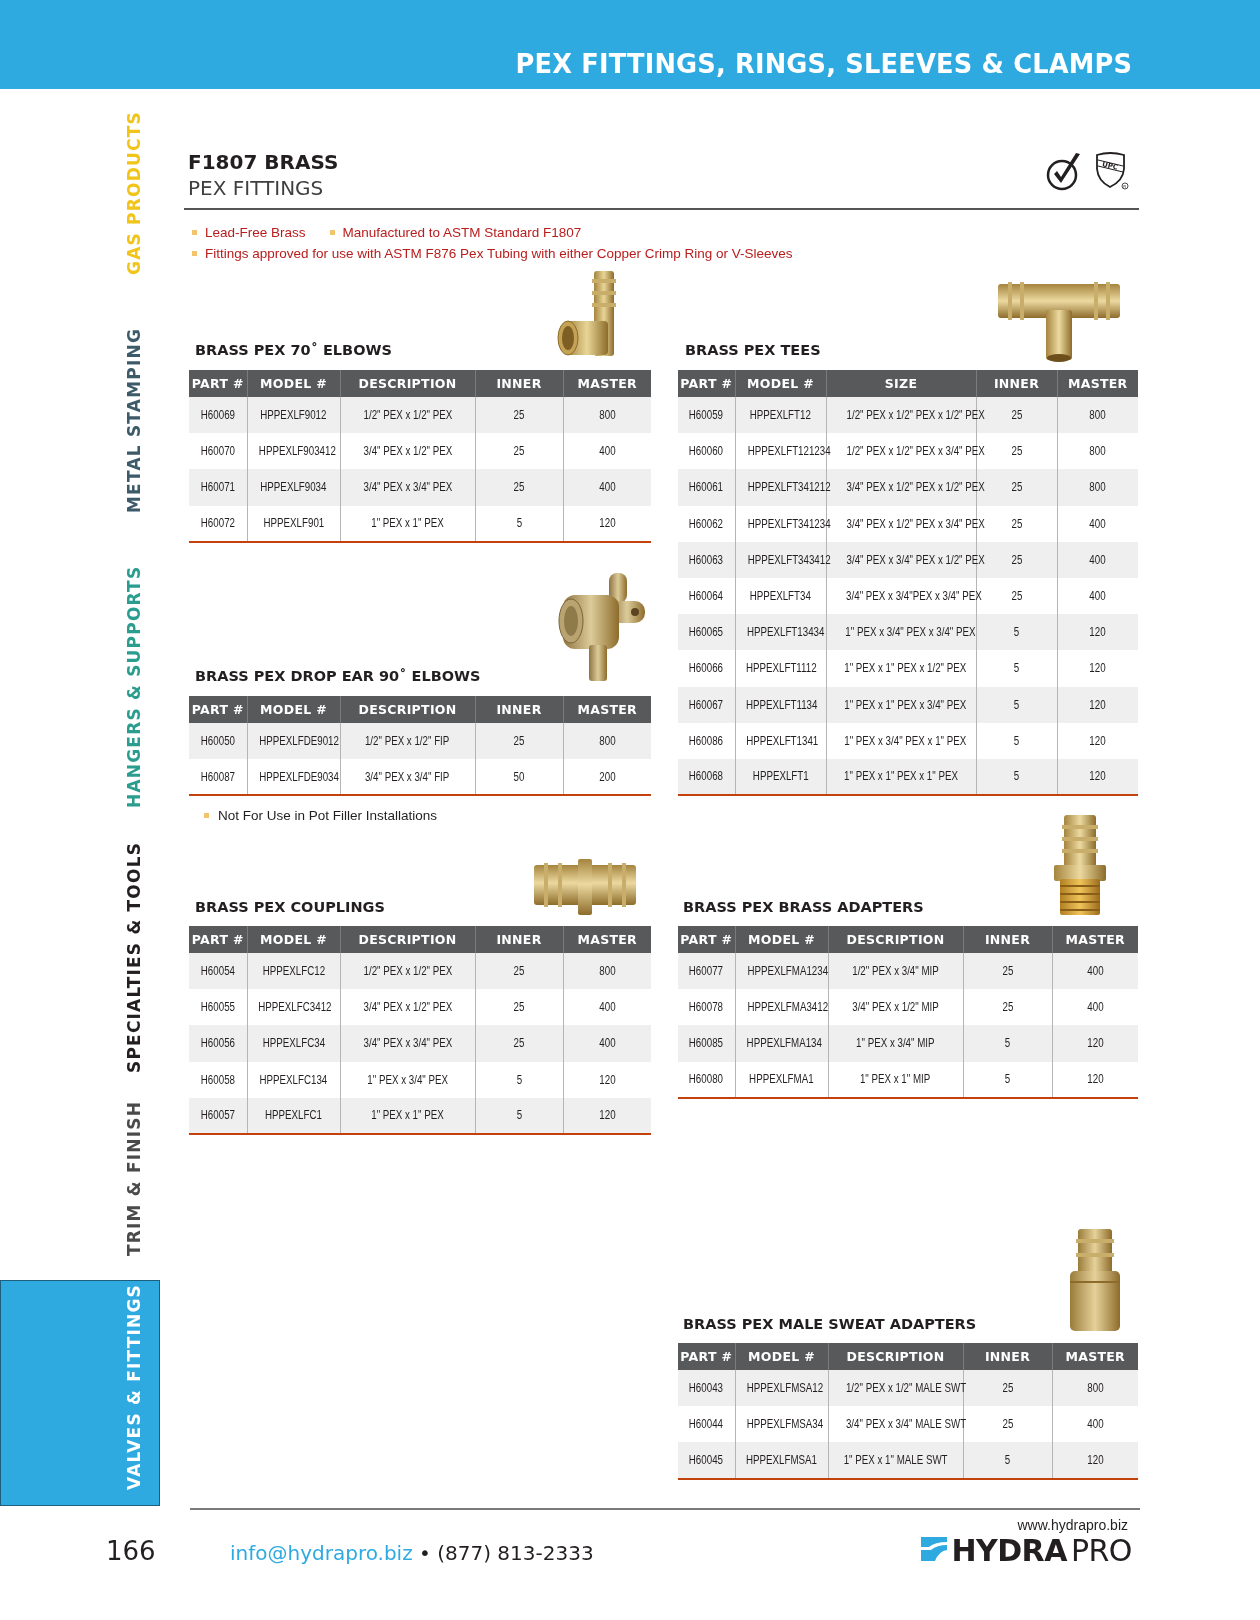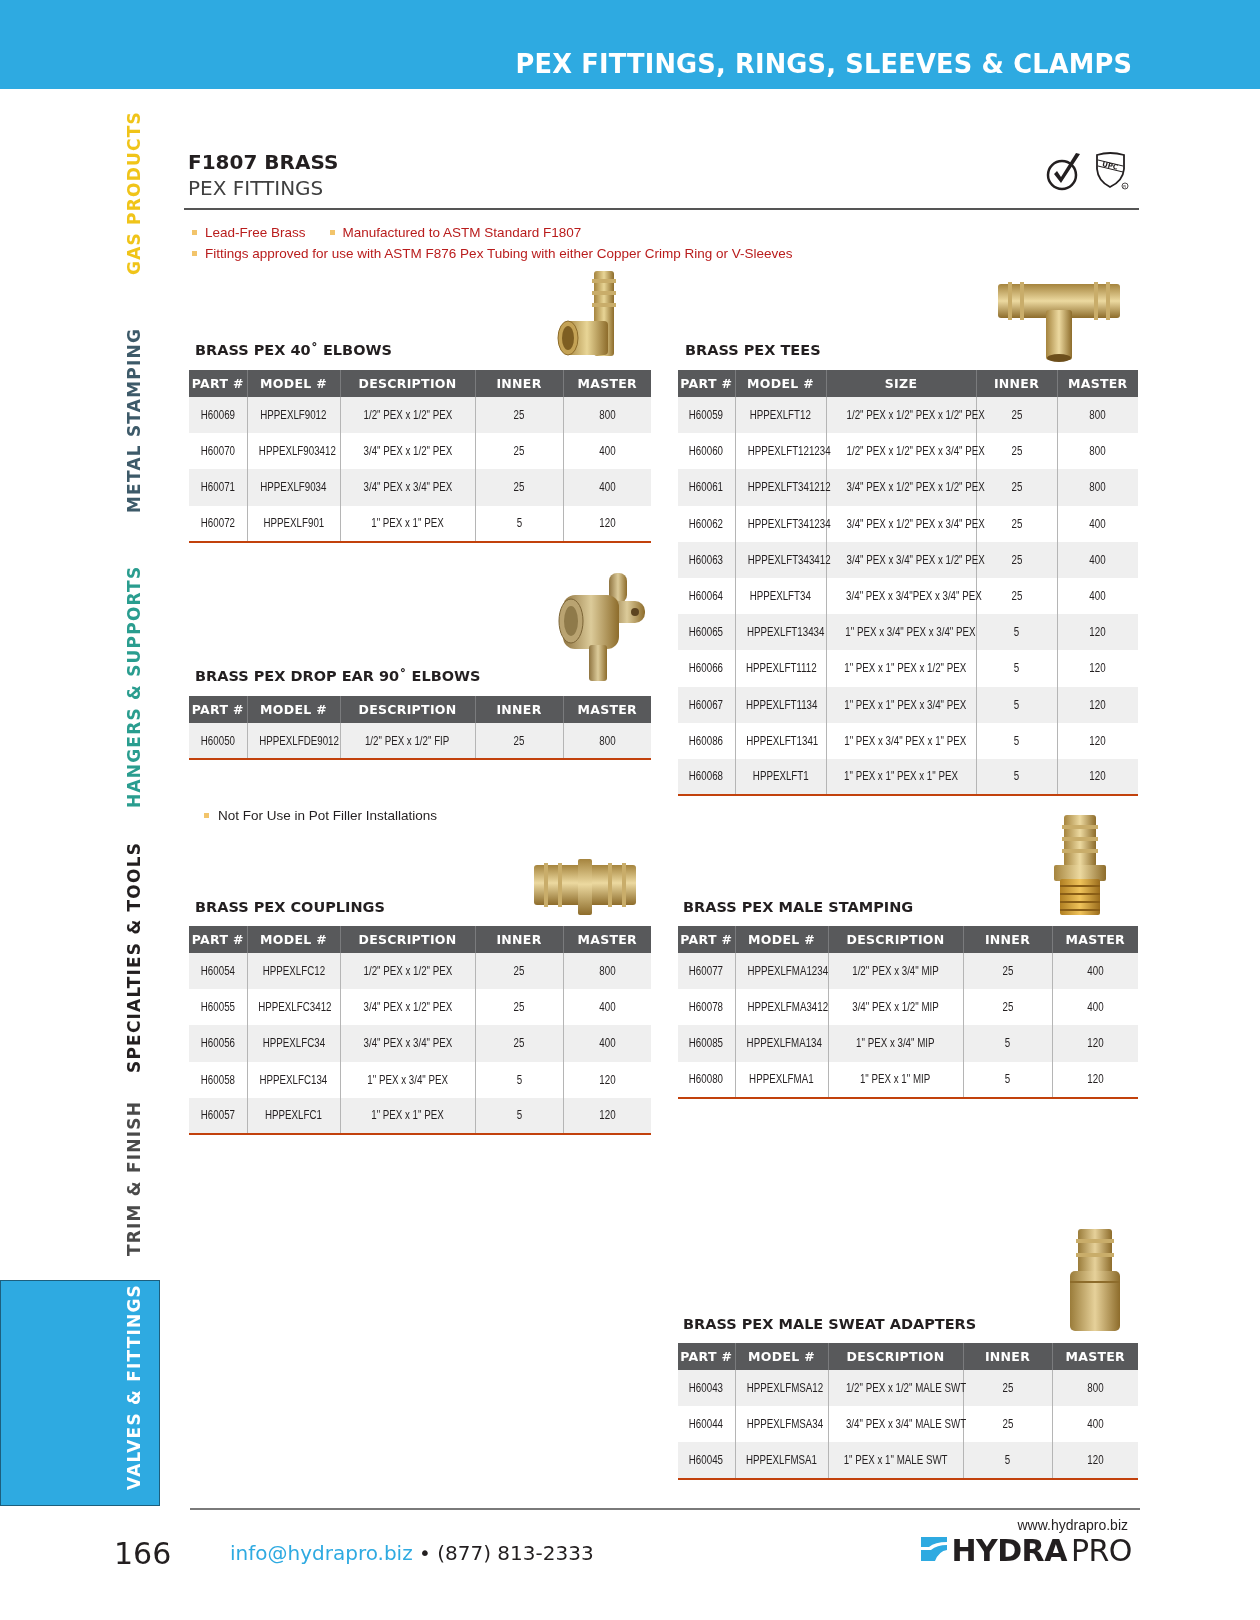--- a/index.html
+++ b/index.html
@@ -32,21 +32,21 @@
   table.spec td:first-child { border-left: none; }
   table.spec tr:nth-child(odd) td { background: #efefef; }
   table.spec tr:nth-child(even) td { background: #ffffff; }
   .cond { display: inline-block; transform: scaleX(0.78); white-space: nowrap; }
 
   .note { position: absolute; left: 204px; top: 808px; font-size: 13.5px; display: flex; align-items: center; gap: 9px; }
 
   .prod-img { position: absolute; }
 
   .footer-rule { position: absolute; left: 190px; top: 1508px; width: 950px; height: 2px; background: #7a7a7a; }
-  .page-num { position: absolute; left: 114px; top: 1536px; font-family: "DejaVu Sans", sans-serif; font-size: 30px; color: #231f20; }
+  .page-num { position: absolute; left: 106px; top: 1536px; font-family: "DejaVu Sans", sans-serif; font-size: 26px; color: #231f20; }
   .footer-contact { position: absolute; left: 230px; top: 1541px; font-family: "DejaVu Sans", sans-serif; font-size: 20px; white-space: nowrap; }
   .footer-email { color: #2eaae1; }
   .footer-sep { color: #231f20; }
   .footer-phone { color: #231f20; }
   .footer-url { position: absolute; right: 132px; top: 1517px; font-size: 14px; color: #231f20; }
   .brand-logo { position: absolute; right: 128px; top: 1533px; display: flex; align-items: center; gap: 4px; }
   .brand-bold { font-family: "DejaVu Sans", sans-serif; font-weight: bold; font-size: 30px; color: #231f20; letter-spacing: -0.5px; }
   .brand-light { font-family: "DejaVu Sans", sans-serif; font-size: 30px; color: #231f20; letter-spacing: -0.5px; }
 </style>
 </head>
@@ -219,21 +219,21 @@
         </linearGradient>
       </defs>
     <rect x="12" y="0" width="34" height="46" rx="3" fill="url(#br6)"></rect>
     <rect x="10" y="10" width="38" height="4" fill="#c9ad6a"></rect>
       <rect x="10" y="24" width="38" height="4" fill="#c9ad6a"></rect>
     <rect x="4" y="42" width="50" height="60" rx="5" fill="url(#br6)"></rect>
     <rect x="4" y="52" width="50" height="2" fill="#8d6c2b"></rect>
   </svg>
 </div>
 
-<div class="sec-title" style="left:195px; top:342px;">BRASS PEX 40˚ ELBOWS</div>
+<div class="sec-title" style="left:195px; top:342px;">BRASS PEX 70˚ ELBOWS</div>
 <table class="spec" style="left:189px; top:370px; width:462px;">
   <colgroup>
       <col style="width:58px">
       <col style="width:93px">
       <col style="width:135px">
       <col style="width:88px">
       <col style="width:88px">
     </colgroup>
   <thead>
       <tr>
@@ -394,20 +394,27 @@
   </tr>
     </thead>
   <tbody>
     <tr>
         <td><span class="cond">H60050</span></td>
         <td><span class="cond">HPPEXLFDE9012</span></td>
         <td><span class="cond">1/2" PEX x 1/2" FIP</span></td>
         <td><span class="cond">25</span></td>
         <td><span class="cond">800</span></td>
       </tr>
+    <tr>
+        <td><span class="cond">H60087</span></td>
+        <td><span class="cond">HPPEXLFDE9034</span></td>
+        <td><span class="cond">3/4" PEX x 3/4" FIP</span></td>
+        <td><span class="cond">50</span></td>
+        <td><span class="cond">200</span></td>
+      </tr>
   </tbody>
 </table>
 <div class="note">
   <span class="sq"></span>
   <span>Not For Use in Pot Filler Installations</span>
 </div>
 
 <div class="sec-title" style="left:195px; top:899px;">BRASS PEX COUPLINGS</div>
 <table class="spec" style="left:189px; top:926px; width:462px;">
   <colgroup>
@@ -458,21 +465,21 @@
     <tr>
         <td><span class="cond">H60057</span></td>
         <td><span class="cond">HPPEXLFC1</span></td>
         <td><span class="cond">1" PEX x 1" PEX</span></td>
         <td><span class="cond">5</span></td>
         <td><span class="cond">120</span></td>
       </tr>
   </tbody>
 </table>
 
-<div class="sec-title" style="left:683px; top:899px;">BRASS PEX MALE STAMPING</div>
+<div class="sec-title" style="left:683px; top:899px;">BRASS PEX BRASS ADAPTERS</div>
 <table class="spec" style="left:678px; top:926px; width:460px;">
   <colgroup>
       <col style="width:57px">
       <col style="width:93px">
       <col style="width:135px">
       <col style="width:89px">
       <col style="width:86px">
     </colgroup>
   <thead>
       <tr>

